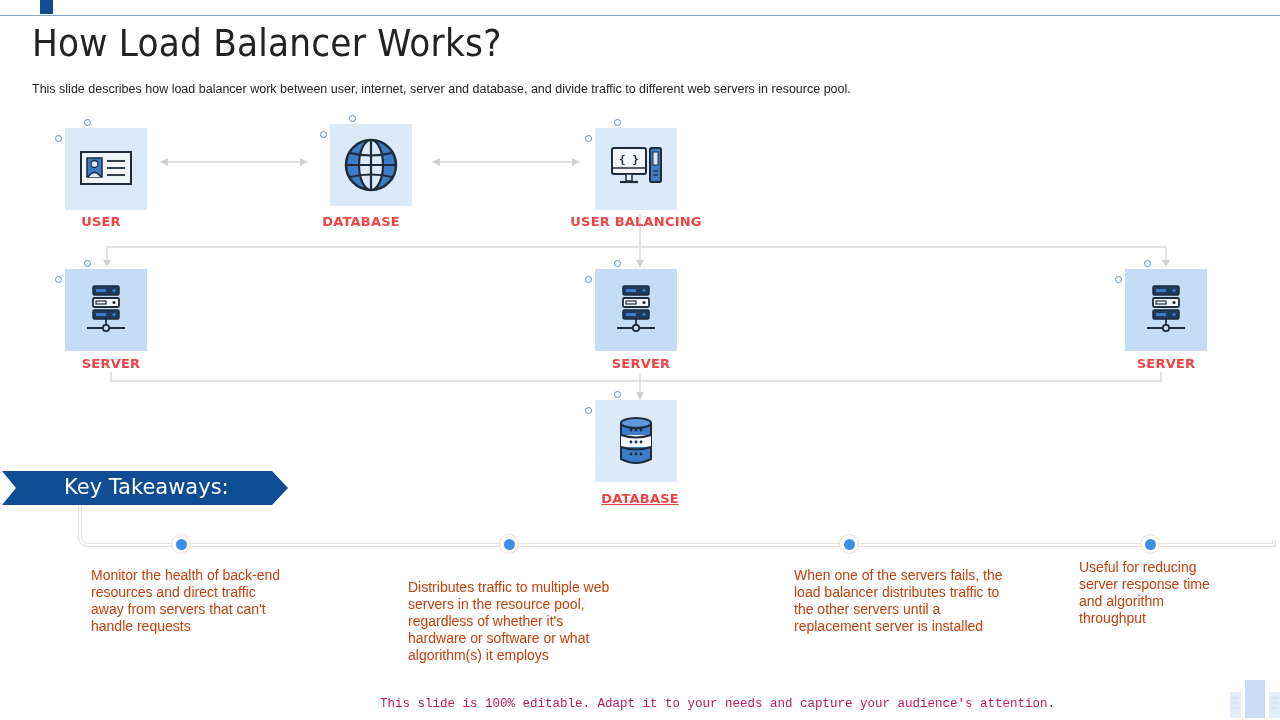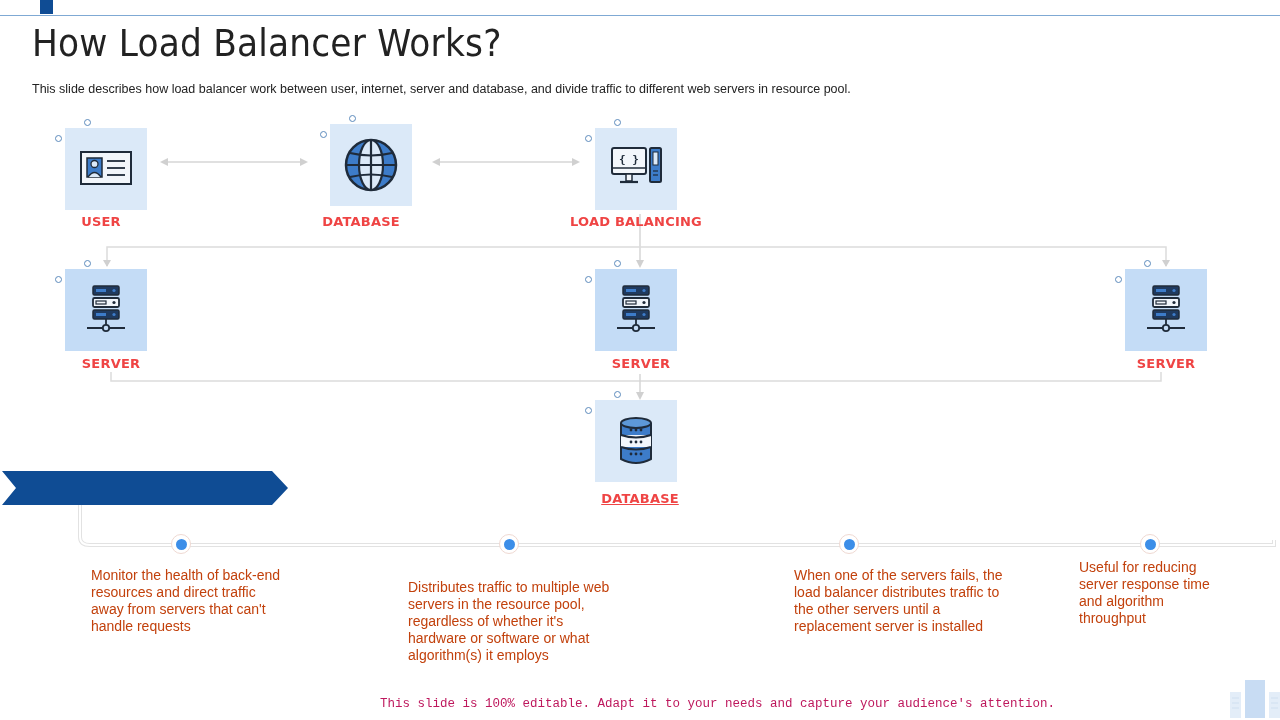--- a/index.html
+++ b/index.html
@@ -106,21 +106,21 @@
     <line x1="8" y1="31" x2="42" y2="31" stroke="#1f2b3a" stroke-width="1.5"></line>
     <text x="25" y="26" font-size="11" font-family="DejaVu Sans Mono, monospace" font-weight="bold" text-anchor="middle" fill="#1f2b3a">{ }</text>
     <rect x="22" y="37" width="6" height="7" fill="#f2f6fb" stroke="#1f2b3a" stroke-width="1.5"></rect>
     <line x1="16" y1="45" x2="34" y2="45" stroke="#1f2b3a" stroke-width="2.2"></line>
     <rect x="46" y="11" width="11" height="34" rx="1.5" fill="#3d7cc9" stroke="#1f2b3a" stroke-width="2"></rect>
     <rect x="49" y="15" width="5" height="13" fill="#dbe9f8" stroke="#1f2b3a" stroke-width="1"></rect>
     <line x1="49" y1="34" x2="54" y2="34" stroke="#1f2b3a" stroke-width="1.2"></line>
     <line x1="49" y1="38" x2="54" y2="38" stroke="#1f2b3a" stroke-width="1.2"></line>
   </svg>
 </div>
-<div class="label" style="left:636px;top:214px;">LOAD BALANCING</div>
+<div class="label" style="left:636px;top:214px;">USER BALANCING</div>
 
 <div class="handle" style="left:84px;top:260px;"></div>
 <div class="handle" style="left:55px;top:276px;"></div>
 <div class="node mid" style="left:65px;top:269px;">
   <svg viewBox="0 0 64 64">
     <rect x="19" y="8" width="26" height="9" rx="1.5" fill="#1f3a5f" stroke="#1f2b3a" stroke-width="1.5"></rect>
     <rect x="22" y="11" width="10" height="3" fill="#3d7cc9"></rect>
     <circle cx="40" cy="12.5" r="1.6" fill="#3d7cc9"></circle>
     <rect x="19" y="20" width="26" height="9" rx="1.5" fill="#f2f6fb" stroke="#1f2b3a" stroke-width="1.8"></rect>
     <rect x="22" y="23" width="10" height="3" fill="#f2f6fb" stroke="#1f2b3a" stroke-width="1.2"></rect>
@@ -194,20 +194,21 @@
       <circle cx="32" cy="45" r="1.4" fill="#1f2b3a"></circle>
       <circle cx="37" cy="45" r="1.4" fill="#1f2b3a"></circle>
   </svg>
 </div>
 <div class="label" style="left:640px;top:491px;text-decoration:underline;">DATABASE</div>
 
 <div class="banner">
   <svg width="286" height="34" viewBox="0 0 286 34">
     <polygon points="0,0 270,0 286,17 270,34 0,34 14,17" fill="#0f4c94"></polygon>
   </svg>
+  <span class="banner-text">Key Takeaways:</span>
 </div>
 
 <div class="dot" style="left:171px;top:534px;"></div>
 <div class="dot" style="left:499px;top:534px;"></div>
 <div class="dot" style="left:839px;top:534px;"></div>
 <div class="dot" style="left:1140px;top:534px;"></div>
 
 <div class="takeaway" style="left:91px;top:567px;width:190px;">Monitor the health of back-end resources and direct traffic away  from servers that can't handle requests</div>
 <div class="takeaway" style="left:408px;top:579px;width:212px;">Distributes traffic to multiple web servers in the resource pool, regardless of whether it's hardware or software or what algorithm(s) it employs</div>
 <div class="takeaway" style="left:750px;top:567px;width:212px;margin-left:44px;">When one of the servers fails, the load balancer distributes traffic to the other servers until a replacement server is installed</div>

